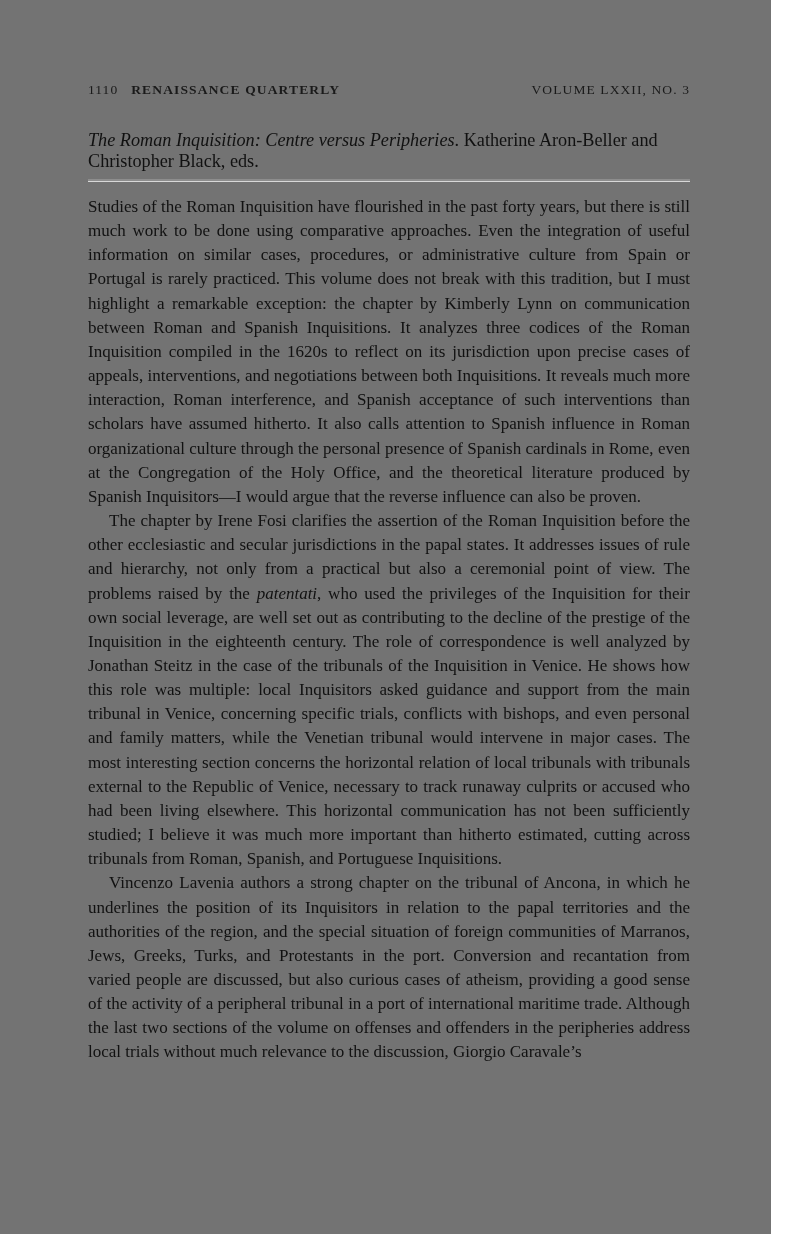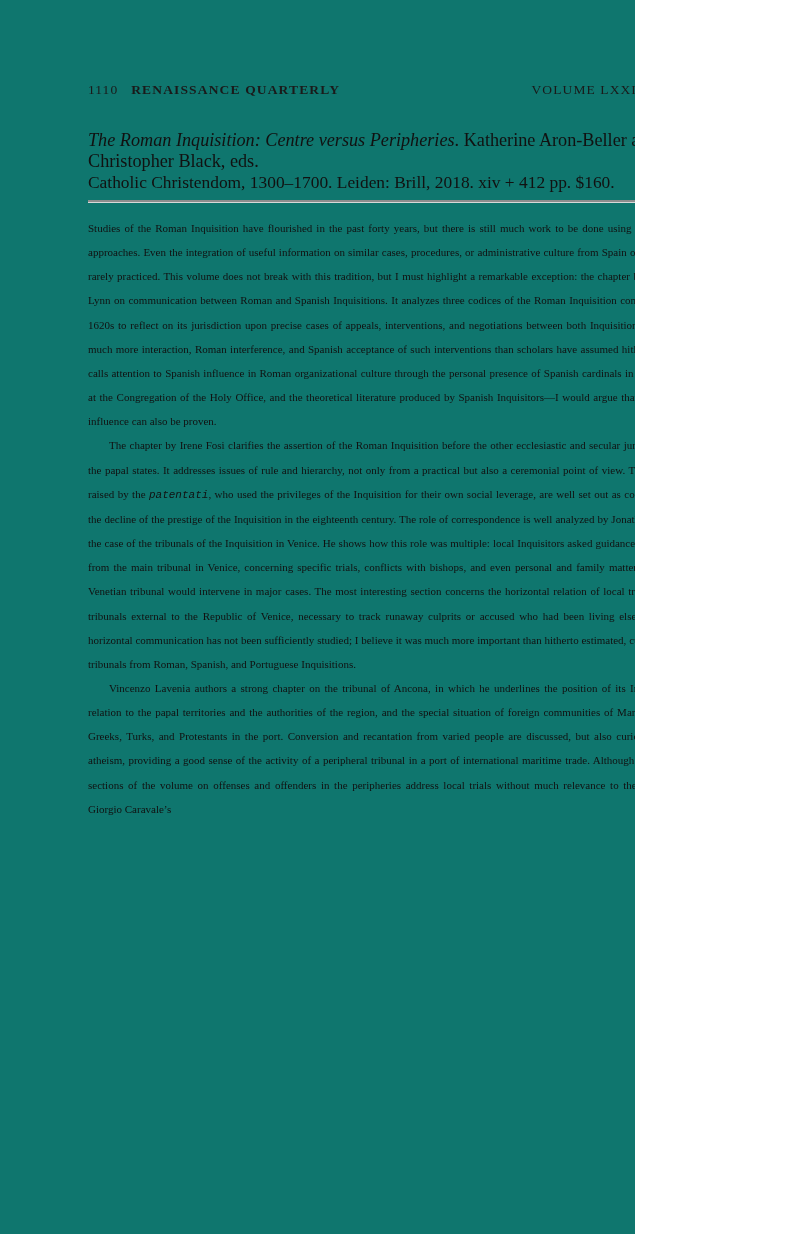--- a/index.html
+++ b/index.html
@@ -6,23 +6,23 @@
     margin: 0;
     padding: 0;
     background: #ffffff;
   }
   body {
     font-family: "Liberation Serif", "DejaVu Serif", serif;
     color: #111111;
   }
   .page {
     position: relative;
-    width: 635px;
+    width: 771px;
     height: 1234px;
-    background: #0f766e;
+    background: #737373;
     overflow: hidden;
     box-sizing: border-box;
   }
   .content {
     position: absolute;
     left: 88px;
     top: 82px;
     width: 602px;
   }
 
@@ -71,53 +71,52 @@
     height: 0;
     border: 0;
     border-top: 2px solid #8d8d8d;
     border-bottom: 1px solid #d8d8d8;
     width: 100%;
   }
 
   
   .body-text {
     margin-top: 13px;
-    font-size: 11px;
+    font-size: 17px;
     line-height: 24.15px;
     text-align: justify;
     text-justify: inter-word;
     color: #111111;
     hyphens: manual;
   }
   .body-text p {
     margin: 0;
     text-indent: 0;
   }
   .body-text p.indent {
     text-indent: 21px;
   }
-  .body-text em { font-style: italic; font-family: Liberation Mono, monospace; }
+  .body-text em { font-style: italic; }
 </style>
 </head>
 <body>
 
 <div class="page">
   <div class="content">
 
     <div class="running-head">
       <div class="rh-left">
         <span class="rh-folio">1110</span>
         <span class="rh-journal">RENAISSANCE QUARTERLY</span>
       </div>
       <div class="rh-right">VOLUME LXXII, NO. 3</div>
     </div>
 
     <div class="cite-block">
       <div class="cite-line"><span class="cite-title">The Roman Inquisition: Centre versus Peripheries</span><span>. Katherine Aron-Beller and Christopher Black, eds.</span></div>
-      <div class="cite-line cite-imprint">Catholic Christendom, 1300–1700. Leiden: Brill, 2018. xiv + 412 pp. $160.</div>
     </div>
 
     <hr class="rule">
 
     <div class="body-text">
       <p>Studies of the Roman Inquisition have flourished in the past forty years, but there is still much work to be done using comparative approaches. Even the integration of useful information on similar cases, procedures, or administrative culture from Spain or Portugal is rarely practiced. This volume does not break with this tradition, but I must highlight a remarkable exception: the chapter by Kimberly Lynn on communication between Roman and Spanish Inquisitions. It analyzes three codices of the Roman Inquisition compiled in the 1620s to reflect on its jurisdiction upon precise cases of appeals, interventions, and negotiations between both Inquisitions. It reveals much more interaction, Roman interference, and Spanish acceptance of such interventions than scholars have assumed hitherto. It also calls attention to Spanish influence in Roman organizational culture through the personal presence of Spanish cardinals in Rome, even at the Congregation of the Holy Office, and the theoretical literature produced by Spanish Inquisitors—I would argue that the reverse influence can also be proven.</p>
       <p class="indent"><span>The chapter by Irene Fosi clarifies the assertion of the Roman Inquisition before the other ecclesiastic and secular jurisdictions in the papal states. It addresses issues of rule and hierarchy, not only from a practical but also a ceremonial point of view. The problems raised by the </span><em>patentati</em><span>, who used the privileges of the Inquisition for their own social leverage, are well set out as contributing to the decline of the prestige of the Inquisition in the eighteenth century. The role of correspondence is well analyzed by Jonathan Steitz in the case of the tribunals of the Inquisition in Venice. He shows how this role was multiple: local Inquisitors asked guidance and support from the main tribunal in Venice, concerning specific trials, conflicts with bishops, and even personal and family matters, while the Venetian tribunal would intervene in major cases. The most interesting section concerns the horizontal relation of local tribunals with tribunals external to the Republic of Venice, necessary to track runaway culprits or accused who had been living elsewhere. This horizontal communication has not been sufficiently studied; I believe it was much more important than hitherto estimated, cutting across tribunals from Roman, Spanish, and Portuguese Inquisitions.</span></p>
       <p class="indent">Vincenzo Lavenia authors a strong chapter on the tribunal of Ancona, in which he underlines the position of its Inquisitors in relation to the papal territories and the authorities of the region, and the special situation of foreign communities of Marranos, Jews, Greeks, Turks, and Protestants in the port. Conversion and recantation from varied people are discussed, but also curious cases of atheism, providing a good sense of the activity of a peripheral tribunal in a port of international maritime trade. Although the last two sections of the volume on offenses and offenders in the peripheries address local trials without much relevance to the discussion, Giorgio Caravale’s</p>
     </div>
 

